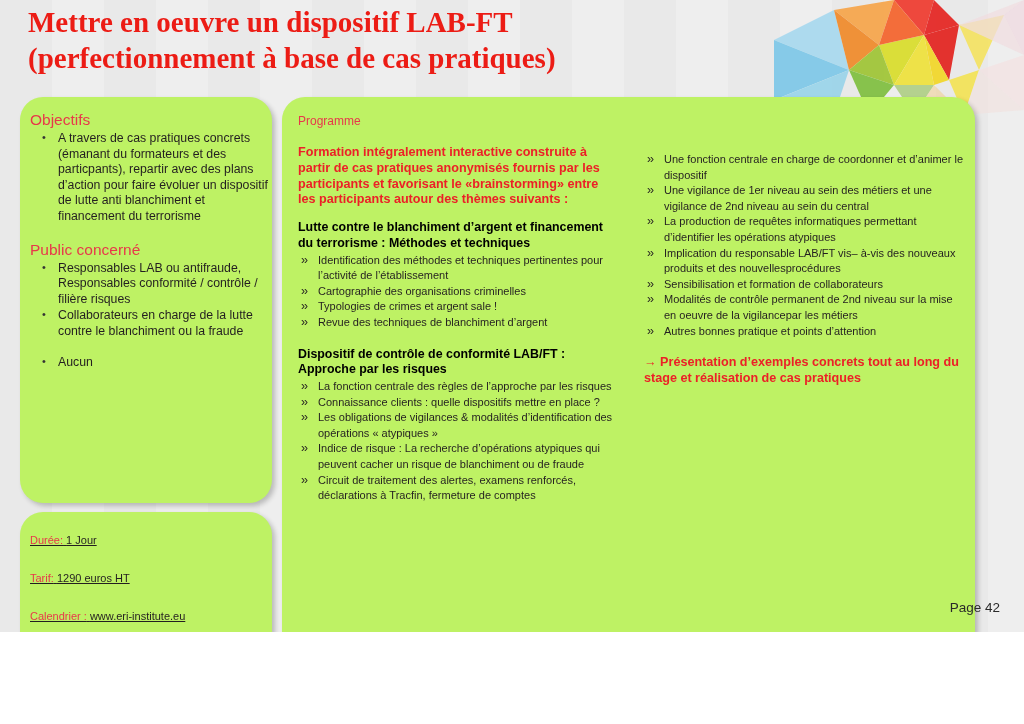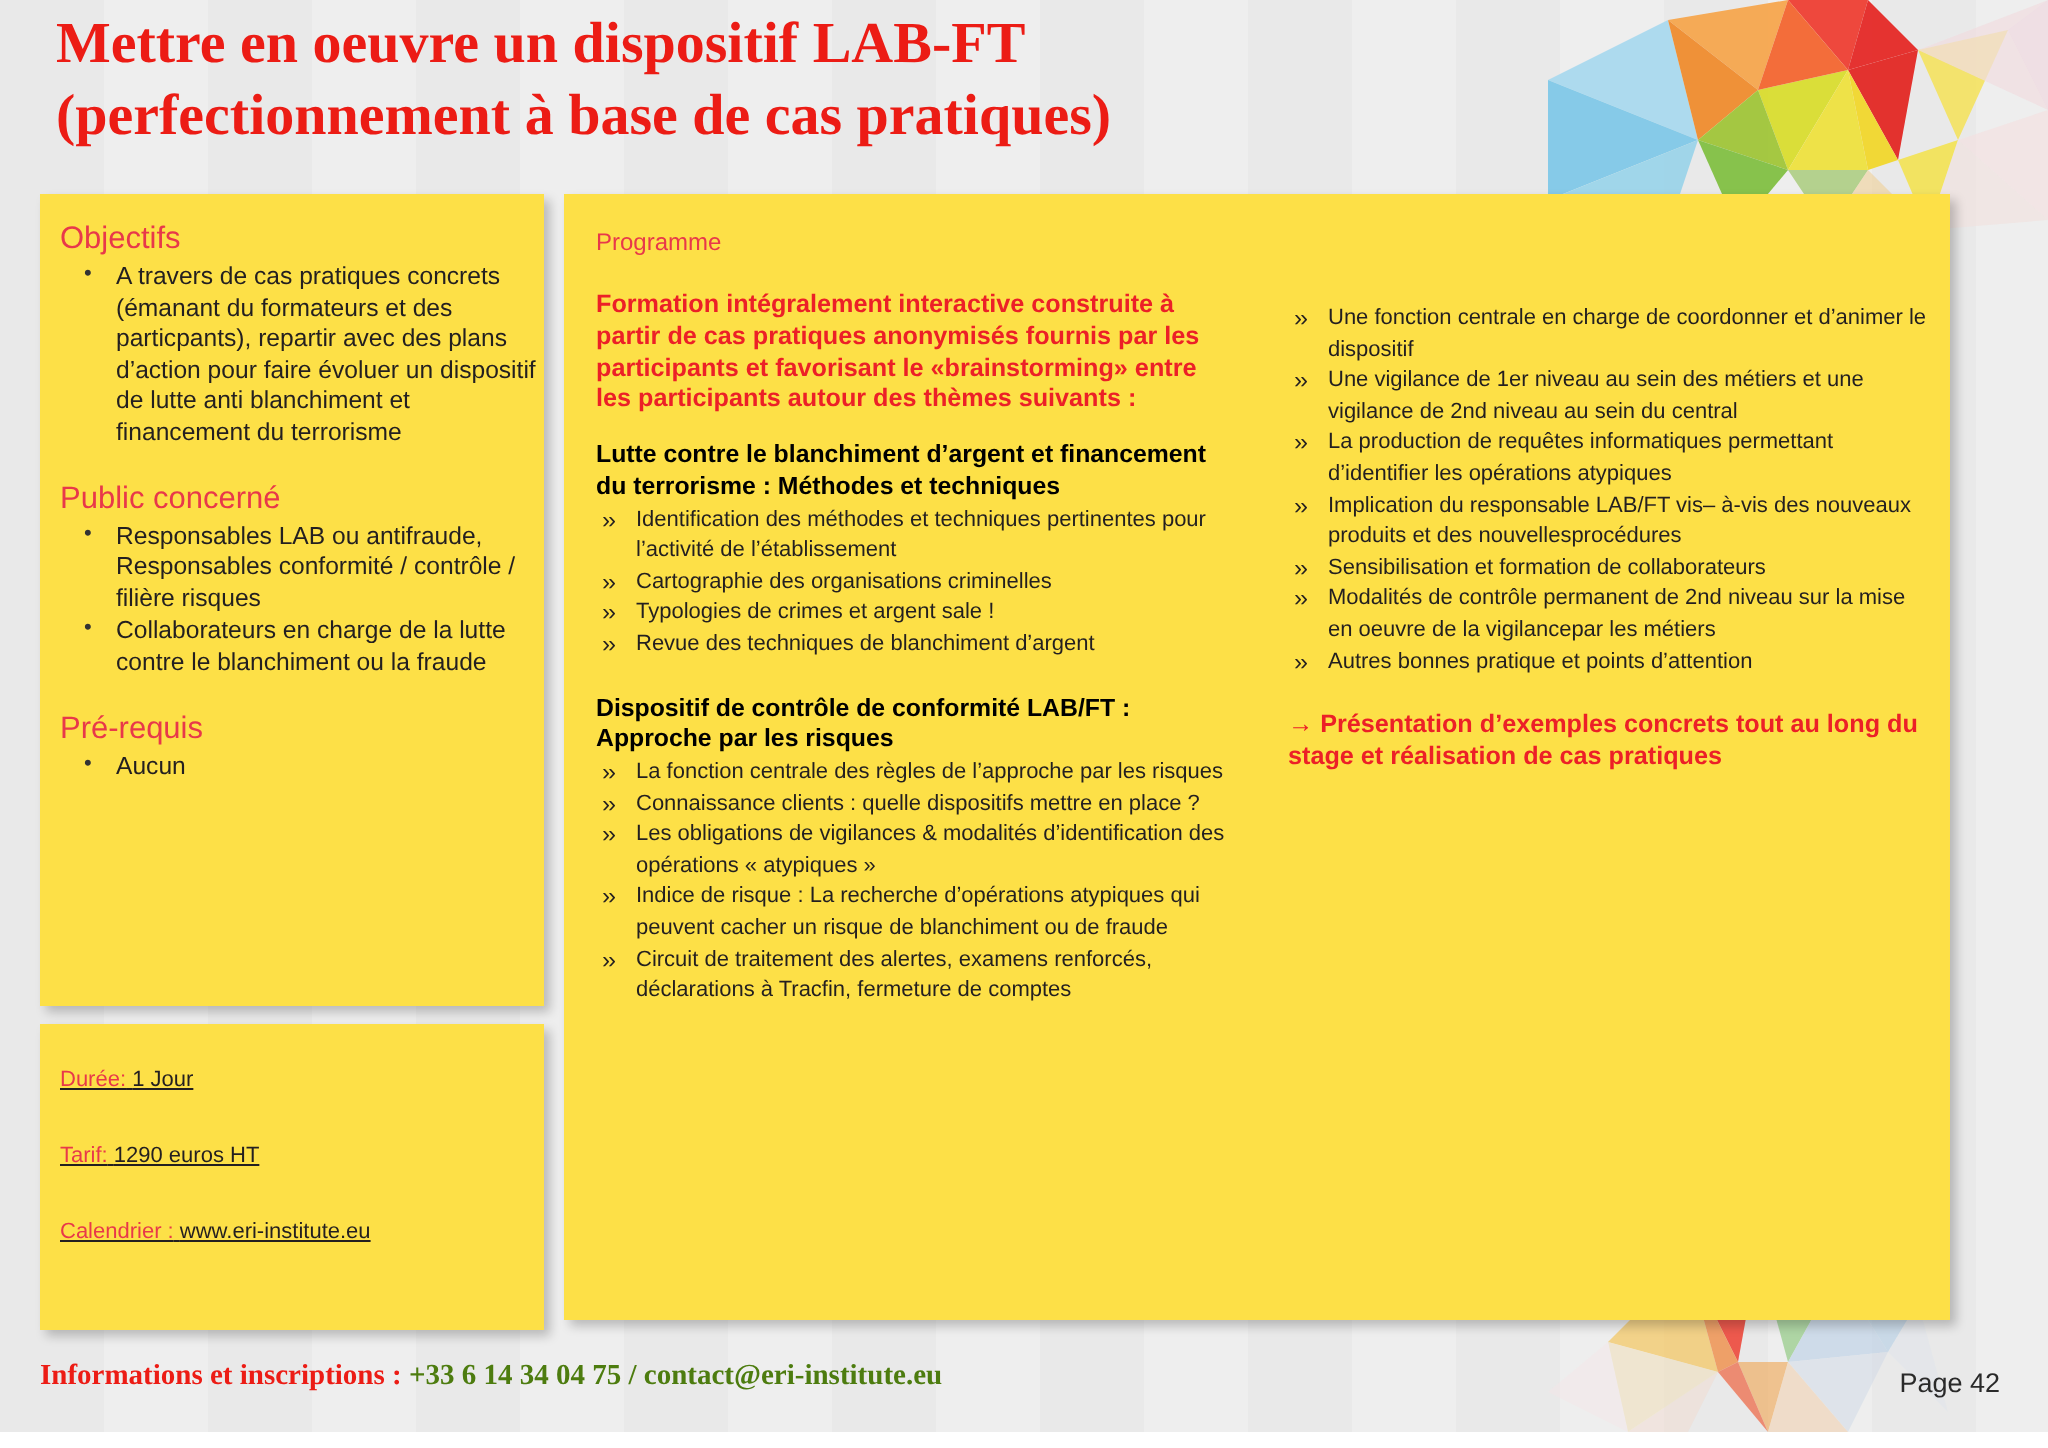--- a/index.html
+++ b/index.html
@@ -4,21 +4,21 @@
 <style>
   html, body {
     margin: 0; padding: 0;
     width: 1024px; height: 724px;
     background: #ffffff;
     font-family: "Liberation Sans", sans-serif;
     overflow: hidden;
   }
   #page {
     position: relative;
-    width: 1024px; height: 716px;
+    width: 1024px; height: 632px;
     background: #e9e9e9;
     overflow: hidden;
   }
 
   
   .poly-corner { position: absolute; pointer-events: none; }
   #poly-top-right { top: 0; right: 0; width: 250px; height: 115px; }
   #poly-bottom-right { bottom: 0; right: 0; width: 250px; height: 105px; }
 
   
@@ -43,22 +43,23 @@
     font-size: 29px;
     line-height: 36px;
     color: #ec1c15;
     letter-spacing: 0px;
   }
   #title .l2 { display: block; }
 
   
   .panel {
     position: absolute;
-    background: #fde047;
+    background: #bef264;
     box-shadow: 3px 3px 5px rgba(0,0,0,.22);
+    border-radius: 23px;
   }
   #panel-left-top   { left: 20px;  top: 97px;  width: 252px; height: 406px; }
   #panel-left-bottom{ left: 20px;  top: 512px; width: 252px; height: 153px; }
   #panel-main       { left: 282px; top: 97px;  width: 693px; height: 563px; }
 
   
   .sec-head {
     color: #e8384a;
     font-size: 15.5px;
     line-height: 19px;
@@ -227,21 +228,20 @@
         <div class="sec-head">Public concerné</div>
         <ul class="bullets">
           <li>Responsables LAB ou antifraude, Responsables conformité / contrôle / filière risques</li>
           <li>Collaborateurs en charge de la lutte contre le blanchiment ou la fraude</li>
         </ul>
       </div>
 
       <div class="block-gap"></div>
 
       <div>
-        <div class="sec-head">Pré-requis</div>
         <ul class="bullets">
           <li>Aucun</li>
         </ul>
       </div>
 
     </div>
   </div>
 
   <div class="panel" id="panel-left-bottom">
     <div id="left-bottom-inner">

